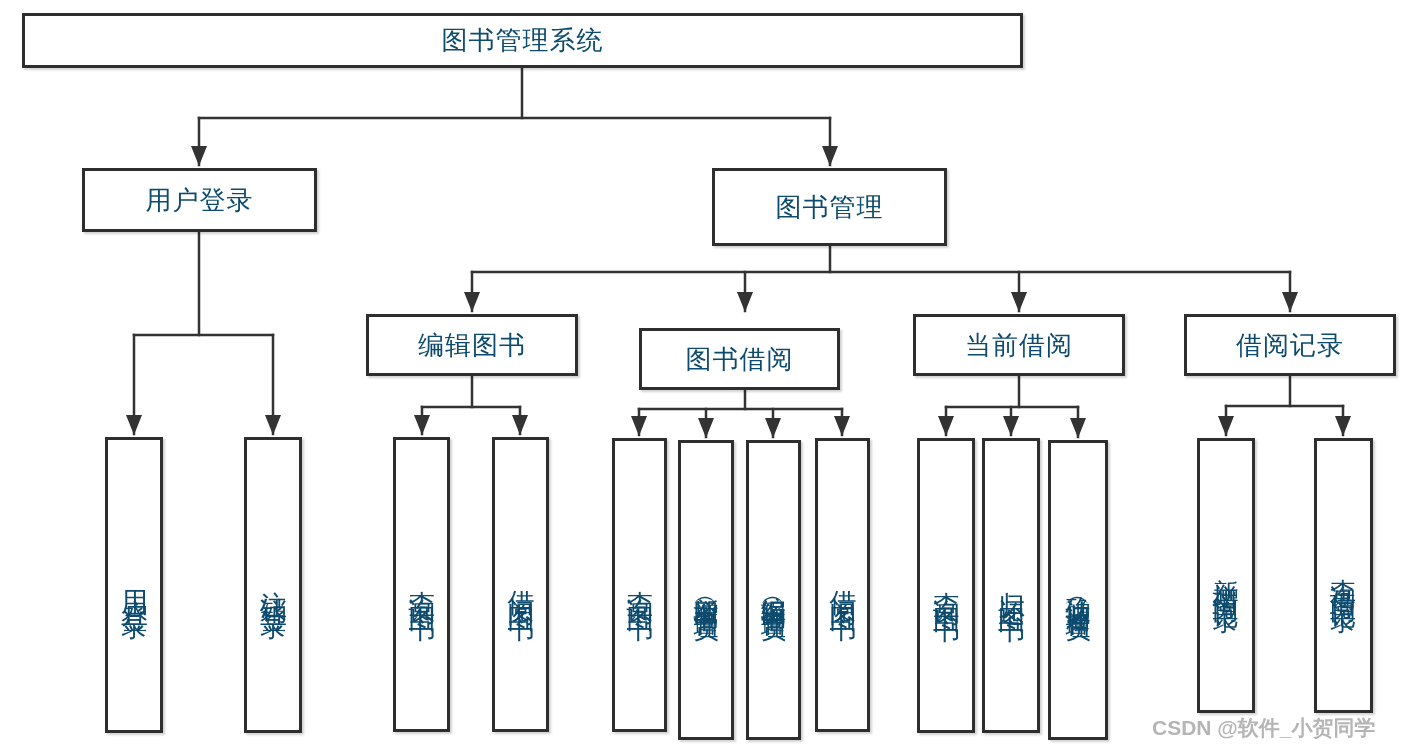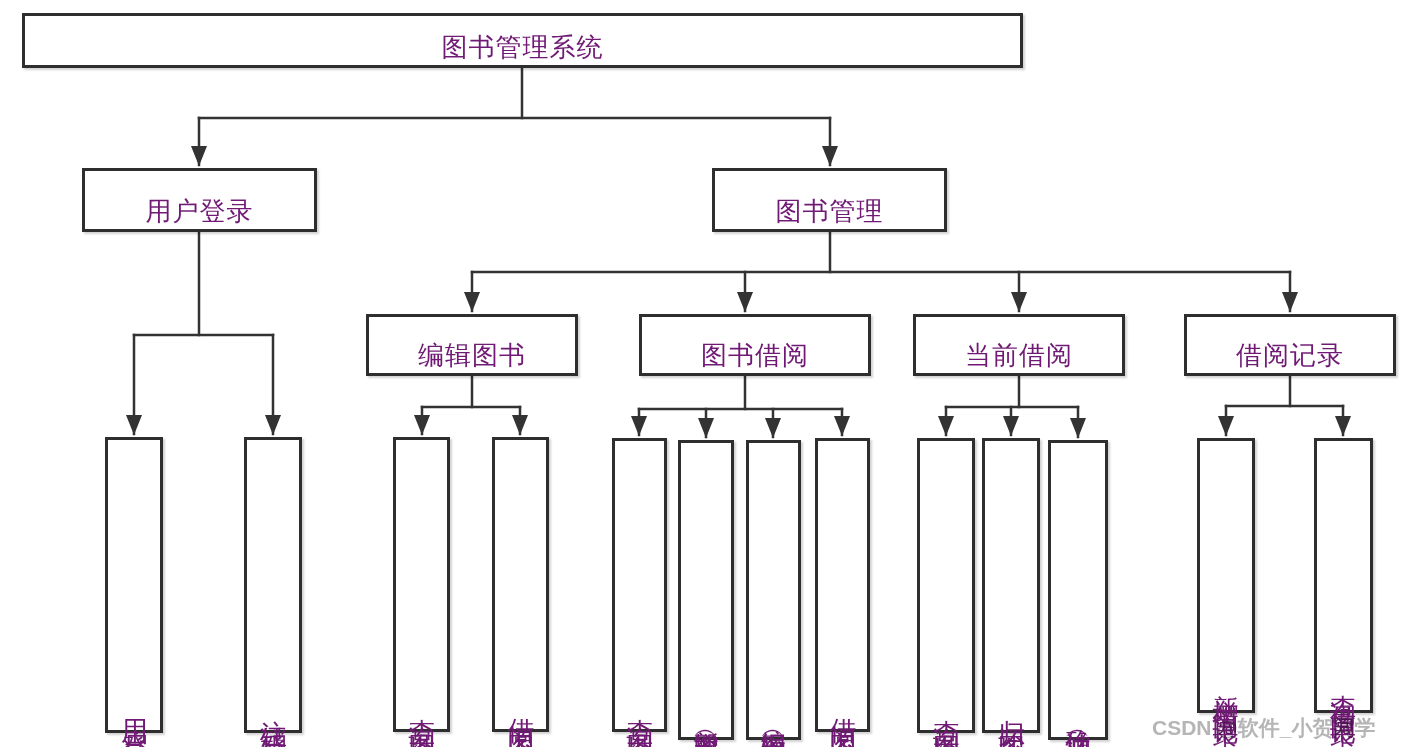--- a/index.html
+++ b/index.html
@@ -12,23 +12,23 @@
     overflow: hidden;
   }
   #wires { position: absolute; left: 0; top: 0; z-index: 1; }
   .node {
     position: absolute;
     box-sizing: border-box;
     background: #ffffff;
     border: 3px solid #2e2e2e;
     box-shadow: 2px 2px 2px rgba(0,0,0,0.18);
     display: flex;
-    align-items: flex-end;
+    align-items: center;
     justify-content: center;
-    color: #701a75;
+    color: #0c4a6e;
     z-index: 2;
   }
   .node.h { font-size: 26px; letter-spacing: 1px; }
   .node.v span {
     writing-mode: vertical-rl;
     font-size: 27px;
     letter-spacing: 8px;
     line-height: 1;
     white-space: nowrap;
   }
@@ -102,28 +102,28 @@
     </g>
   </svg>
 
   <div class="node h" style="left:22px; top:13px; width:1001px; height:55px">
     <span>图书管理系统</span>
   </div>
 
   <div class="node h" style="left:82px; top:168px; width:235px; height:64px">
     <span>用户登录</span>
   </div>
-  <div class="node h" style="left:712px; top:168px; width:235px; height:64px">
+  <div class="node h" style="left:712px; top:168px; width:235px; height:78px">
     <span>图书管理</span>
   </div>
 
   <div class="node h" style="left:366px; top:314px; width:212px; height:62px">
     <span>编辑图书</span>
   </div>
-  <div class="node h" style="left:639px; top:314px; width:232px; height:62px">
+  <div class="node h" style="left:639px; top:328px; width:201px; height:62px">
     <span>图书借阅</span>
   </div>
   <div class="node h" style="left:1184px; top:314px; width:212px; height:62px">
     <span>借阅记录</span>
   </div>
   <div class="node h" style="left:913px; top:314px; width:212px; height:62px">
     <span>当前借阅</span>
   </div>
 
   <div class="node v" style="left:105px; top:437px; width:58px; height:296px">

